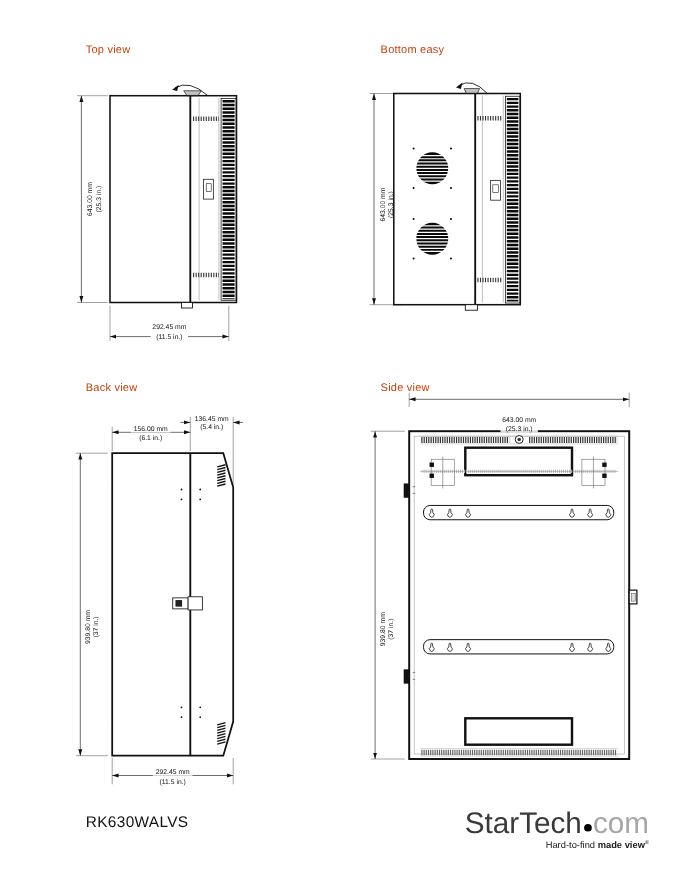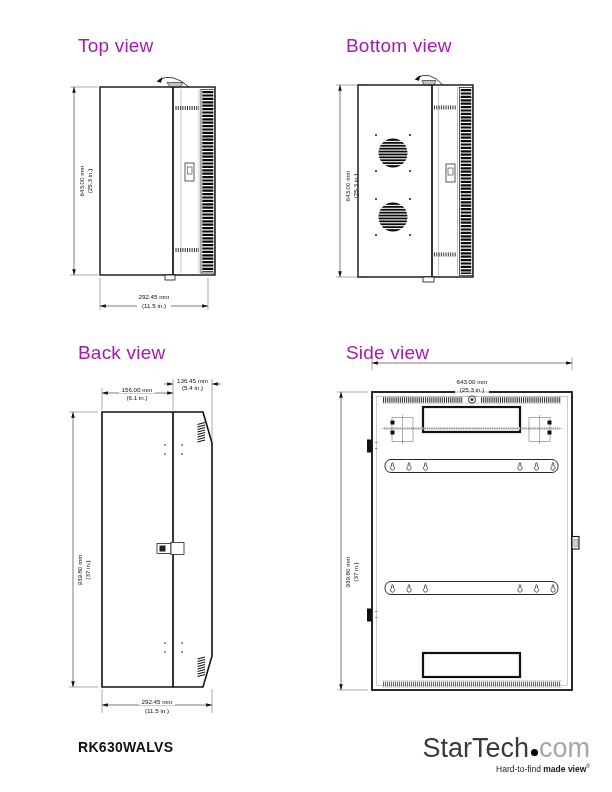--- a/index.html
+++ b/index.html
@@ -3,27 +3,26 @@
 <meta charset="utf-8">
 <style>
   html,body{margin:0;padding:0;}
   body{
     width:612px;height:792px;background:#ffffff;position:relative;
     font-family:"Liberation Sans", sans-serif;overflow:hidden;
   }
   .page{position:absolute;inset:0;background:#fff;}
   .drawing{position:absolute;}
   .view-title{
-    position:absolute;font-size:19px;line-height:17px;color:#a21caf;
+    position:absolute;font-size:10px;line-height:17px;color:#c2410c;
     font-family:"Liberation Sans", sans-serif;letter-spacing:.2px;
   }
   .part-number{
     position:absolute;left:78px;top:739px;font-size:14px;color:#111;
     letter-spacing:.3px;
-    font-weight:bold;
   }
   .logo{position:absolute;left:400px;top:734px;width:190px;text-align:right;}
   .brand{font-size:27px;line-height:28px;color:#3a3a3a;white-space:nowrap;}
   .brand .suffix{color:#a6a6a6;}
   .brand .dot{
     display:inline-block;width:7px;height:7px;border-radius:50%;
     background:#000;margin:0 1px 1px 2px;
   }
   .tagline{font-size:8.5px;color:#1a1a1a;margin-top:1px;white-space:nowrap;}
   .tagline b{font-weight:bold;}
@@ -346,21 +345,21 @@
 
     <g>
       <rect x="120" y="38.5" width="44" height="6.5" fill="#fff"></rect>
       <text class="dim" x="142" y="44">643.00 mm</text>
       <rect x="125" y="46.5" width="34" height="6.5" fill="#fff" fill-opacity="0.85"></rect>
       <text class="dim" x="142" y="52">(25.3 in.)</text>
     </g>
   </svg>
 
   <div class="view-title" style="left:78px;top:37px">Top view</div>
-  <div class="view-title" style="left:346px;top:37px">Bottom view</div>
+  <div class="view-title" style="left:346px;top:37px">Bottom easy</div>
   <div class="view-title" style="left:78px;top:344px">Back view</div>
   <div class="view-title" style="left:346px;top:344px">Side view</div>
 
   <div class="part-number">RK630WALVS</div>
 
   <div class="logo">
     <div class="brand"><span>StarTech</span><span class="dot"></span><span class="suffix">com</span></div>
     <div class="tagline"><span>Hard-to-find </span><b>made view</b><span class="reg">®</span></div>
   </div>
 

